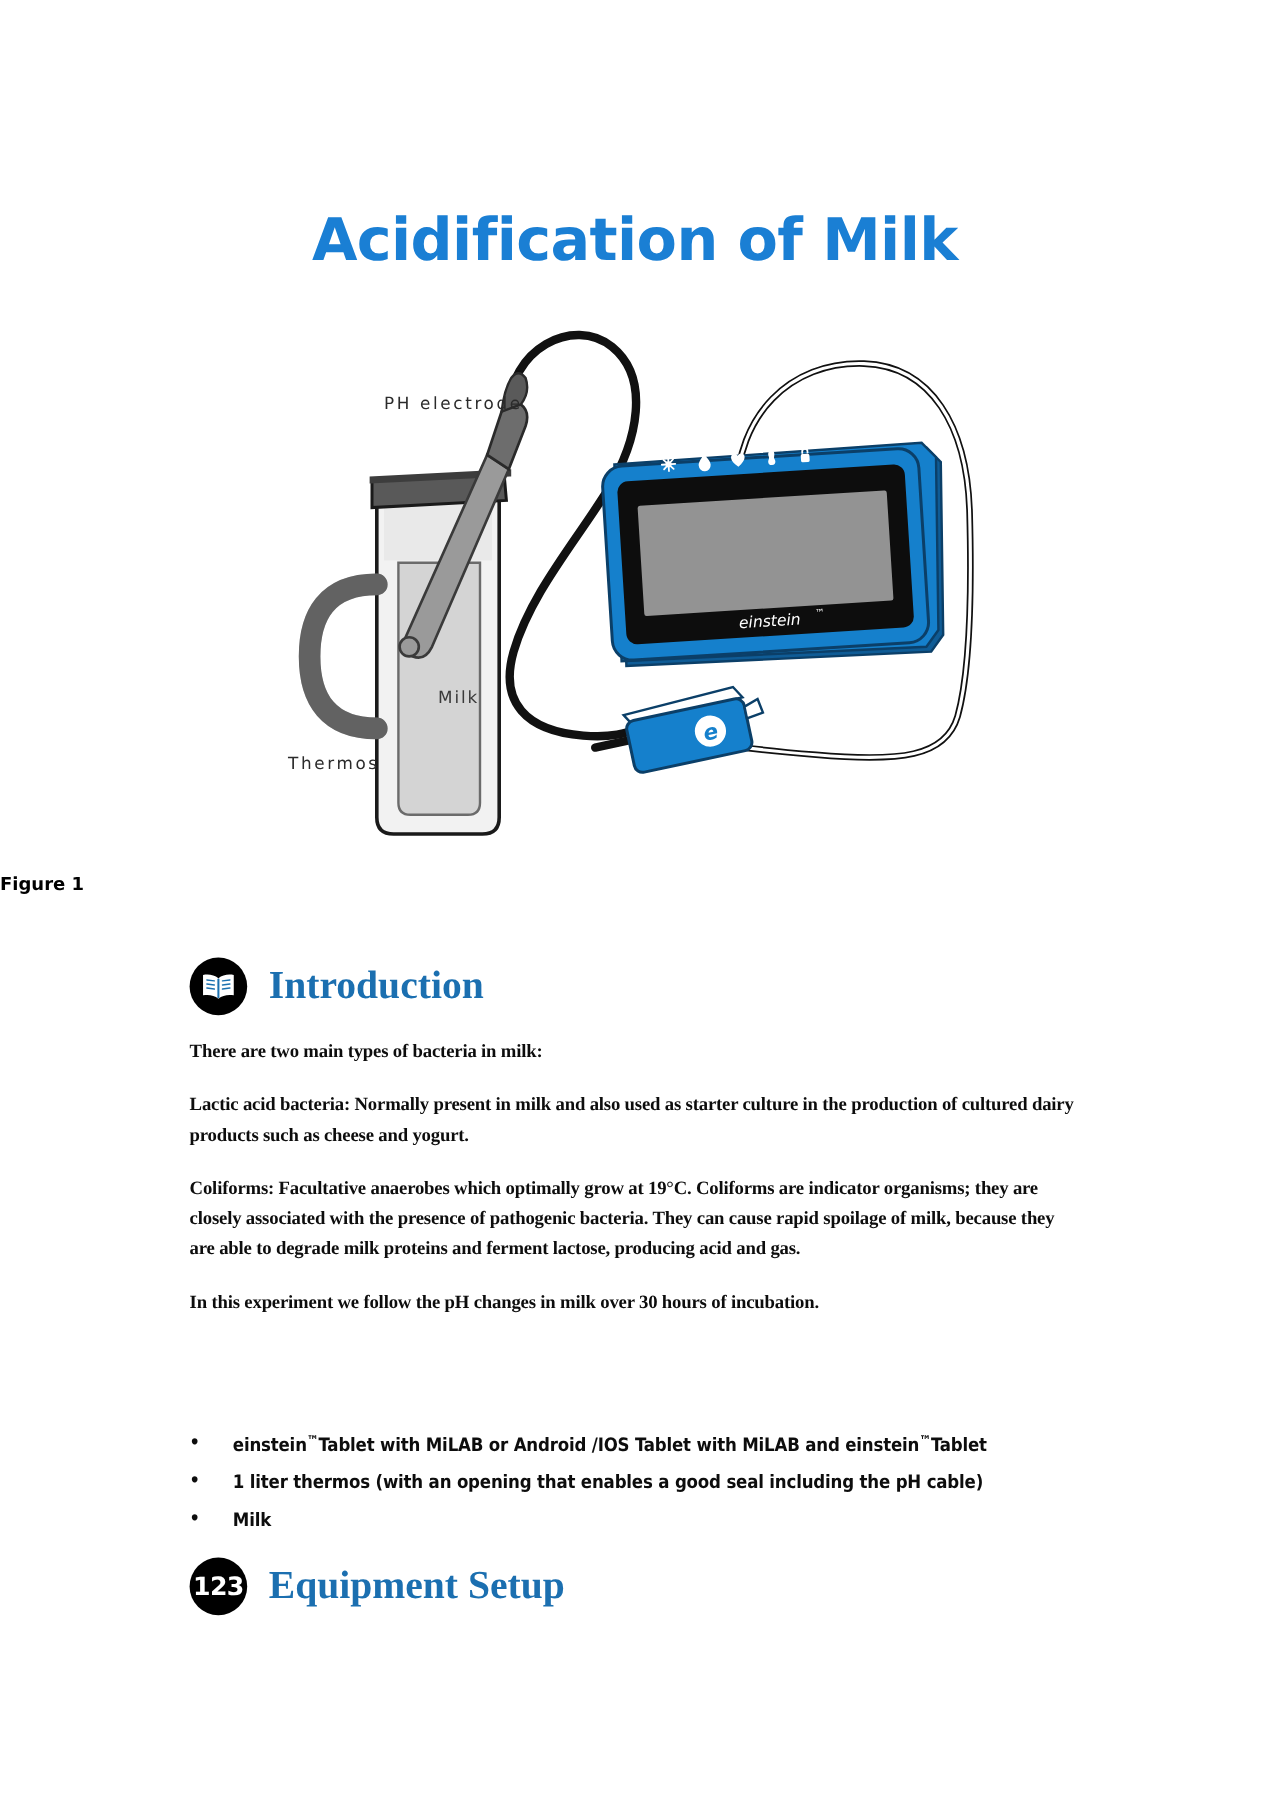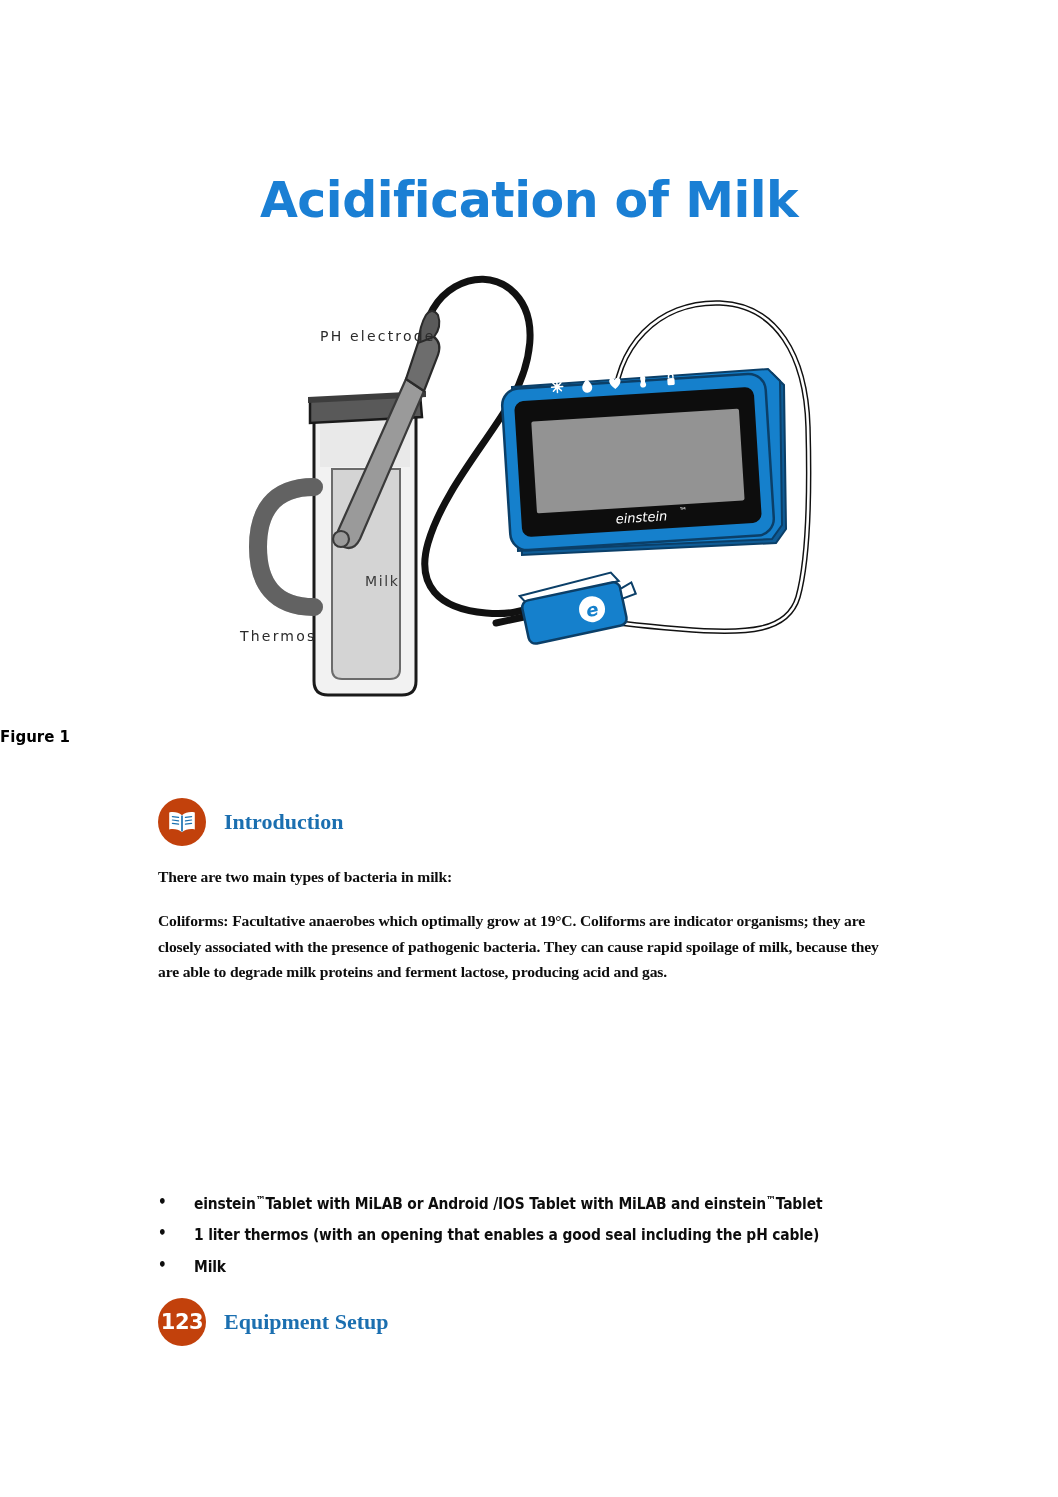--- a/index.html
+++ b/index.html
@@ -67,39 +67,39 @@
     position: absolute;
     left: 158px;
     display: flex;
     align-items: center;
     gap: 18px;
   }
   .sec-icon {
     width: 48px;
     height: 48px;
     border-radius: 50%;
-    background: #c2410c;
+    background: #000000;
     display: flex;
     align-items: center;
     justify-content: center;
     flex: 0 0 48px;
   }
   .sec-icon svg { display: block; }
   .sec-icon .num123 {
     color: #ffffff;
     font-family: "DejaVu Sans", sans-serif;
     font-weight: bold;
     font-size: 21px;
     letter-spacing: -0.5px;
     line-height: 1;
   }
   .sec-title {
     font-family: "Liberation Serif", serif;
     font-weight: bold;
-    font-size: 22px;
+    font-size: 33px;
     color: #1B6FB0;
     line-height: 1;
   }
 
   #head-introduction { top: 762px; }
   #head-equipment    { top: 1092px; }
   #head-setup        { top: 1262px; }
 
   
   .body-block {
@@ -271,21 +271,23 @@
         <path d="M15 5.6 L 15 21.6" stroke="#1B71B0" stroke-width="1.7"></path>
         <path d="M5.4 6.6 L 11.6 7.4 M5.4 10 L 11.6 10.8 M5.4 13.4 L 11.6 14.2
                  M18.4 7.4 L 24.6 6.6 M18.4 10.8 L 24.6 10 M18.4 14.2 L 24.6 13.4" stroke="#1B71B0" stroke-width="1.2" stroke-linecap="round"></path>
       </svg>
     </span>
     <span class="sec-title">Introduction</span>
   </div>
 
   <div class="body-block" id="intro-body">
     <p>There are two main types of bacteria in milk:</p>
+    <p>Lactic acid bacteria: Normally present in milk and also used as starter culture in the production of cultured dairy products such as cheese and yogurt.</p>
     <p>Coliforms: Facultative anaerobes which optimally grow at 19°C. Coliforms are indicator organisms; they are closely associated with the presence of pathogenic bacteria. They can cause rapid spoilage of milk, because they are able to degrade milk proteins and ferment lactose, producing acid and gas.</p>
+    <p>In this experiment we follow the pH changes in milk over 30 hours of incubation.</p>
   </div>
 
 
   <ul class="equip-list">
     <li>
       <span class="bullet">•</span><span>einstein</span><span class="tm">™</span><span>Tablet with MiLAB  or Android /IOS Tablet with MiLAB  and einstein</span><span class="tm">™</span><span>Tablet</span>
     </li>
     <li>
       <span class="bullet">•</span><span>1 liter thermos (with an opening that enables a good seal including the pH cable)</span>
     </li>

